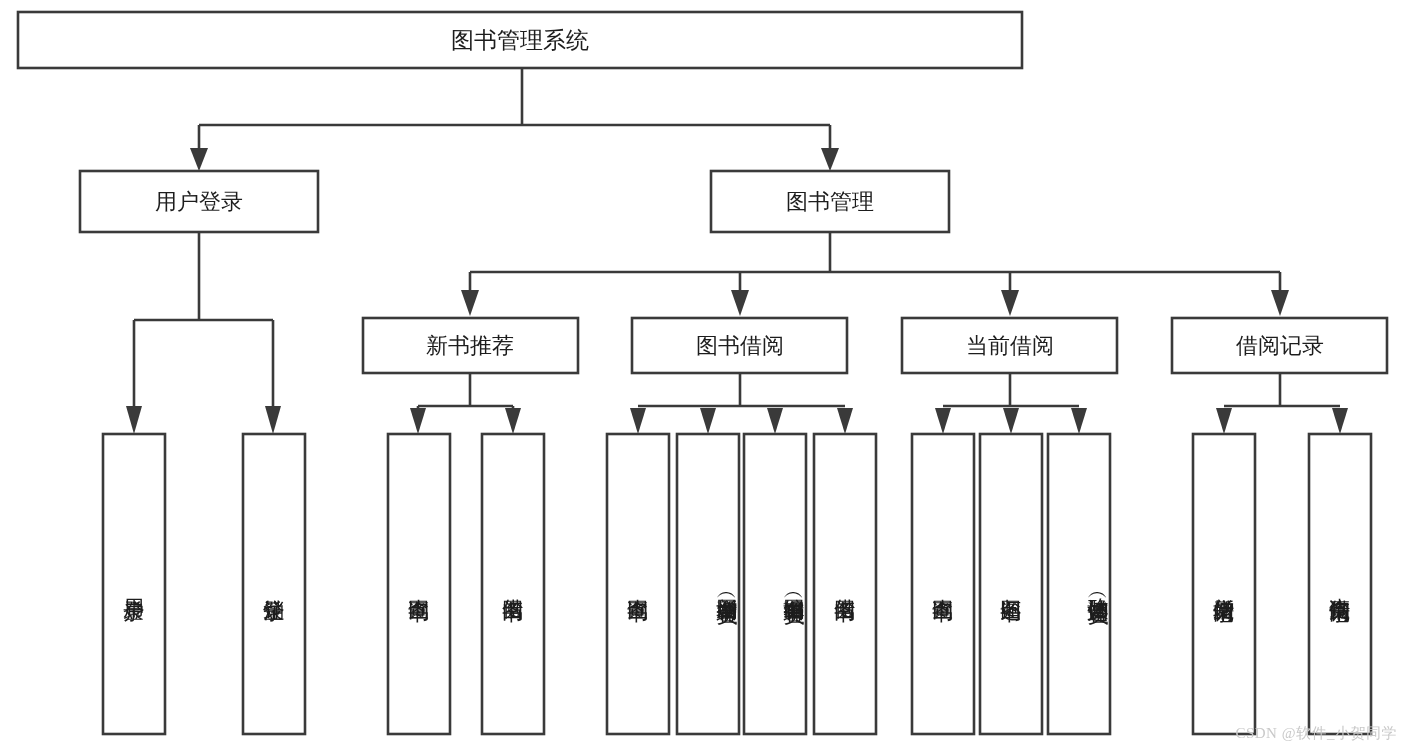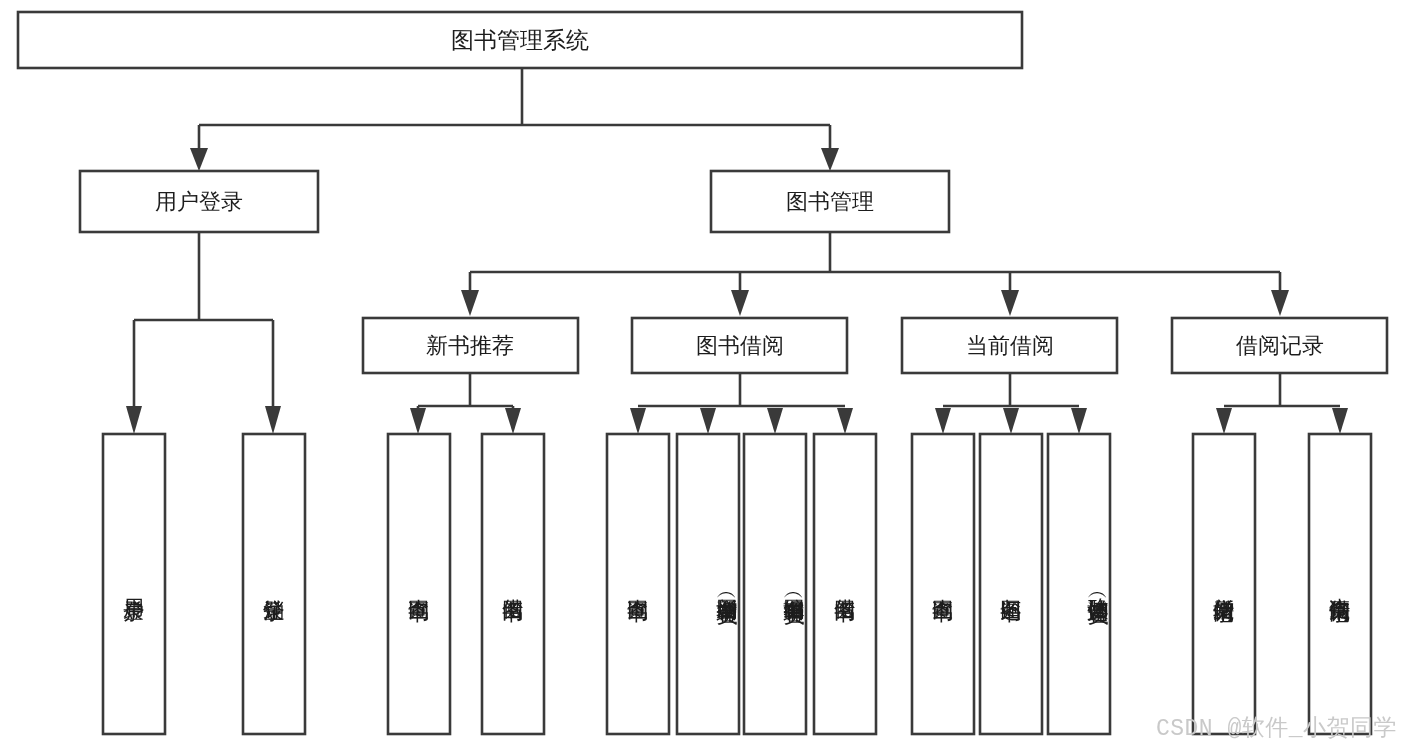--- a/index.html
+++ b/index.html
@@ -65,22 +65,22 @@
     justify-content: center;
     pointer-events: none;
   }
   .vlabel.center-aligned {
     align-items: center;
   }
   .watermark {
     position: absolute;
     right: 8px;
     bottom: 4px;
-    font-family: Liberation Mono, monospace;
-    font-size: 23px;
+    font-family: Liberation Serif, serif;
+    font-size: 15px;
     color: #c9c9c9;
     white-space: nowrap;
     letter-spacing: 0.5px;
   }
 </style>
 </head>
 <body>
 
 <div id="diagram-root">
 

